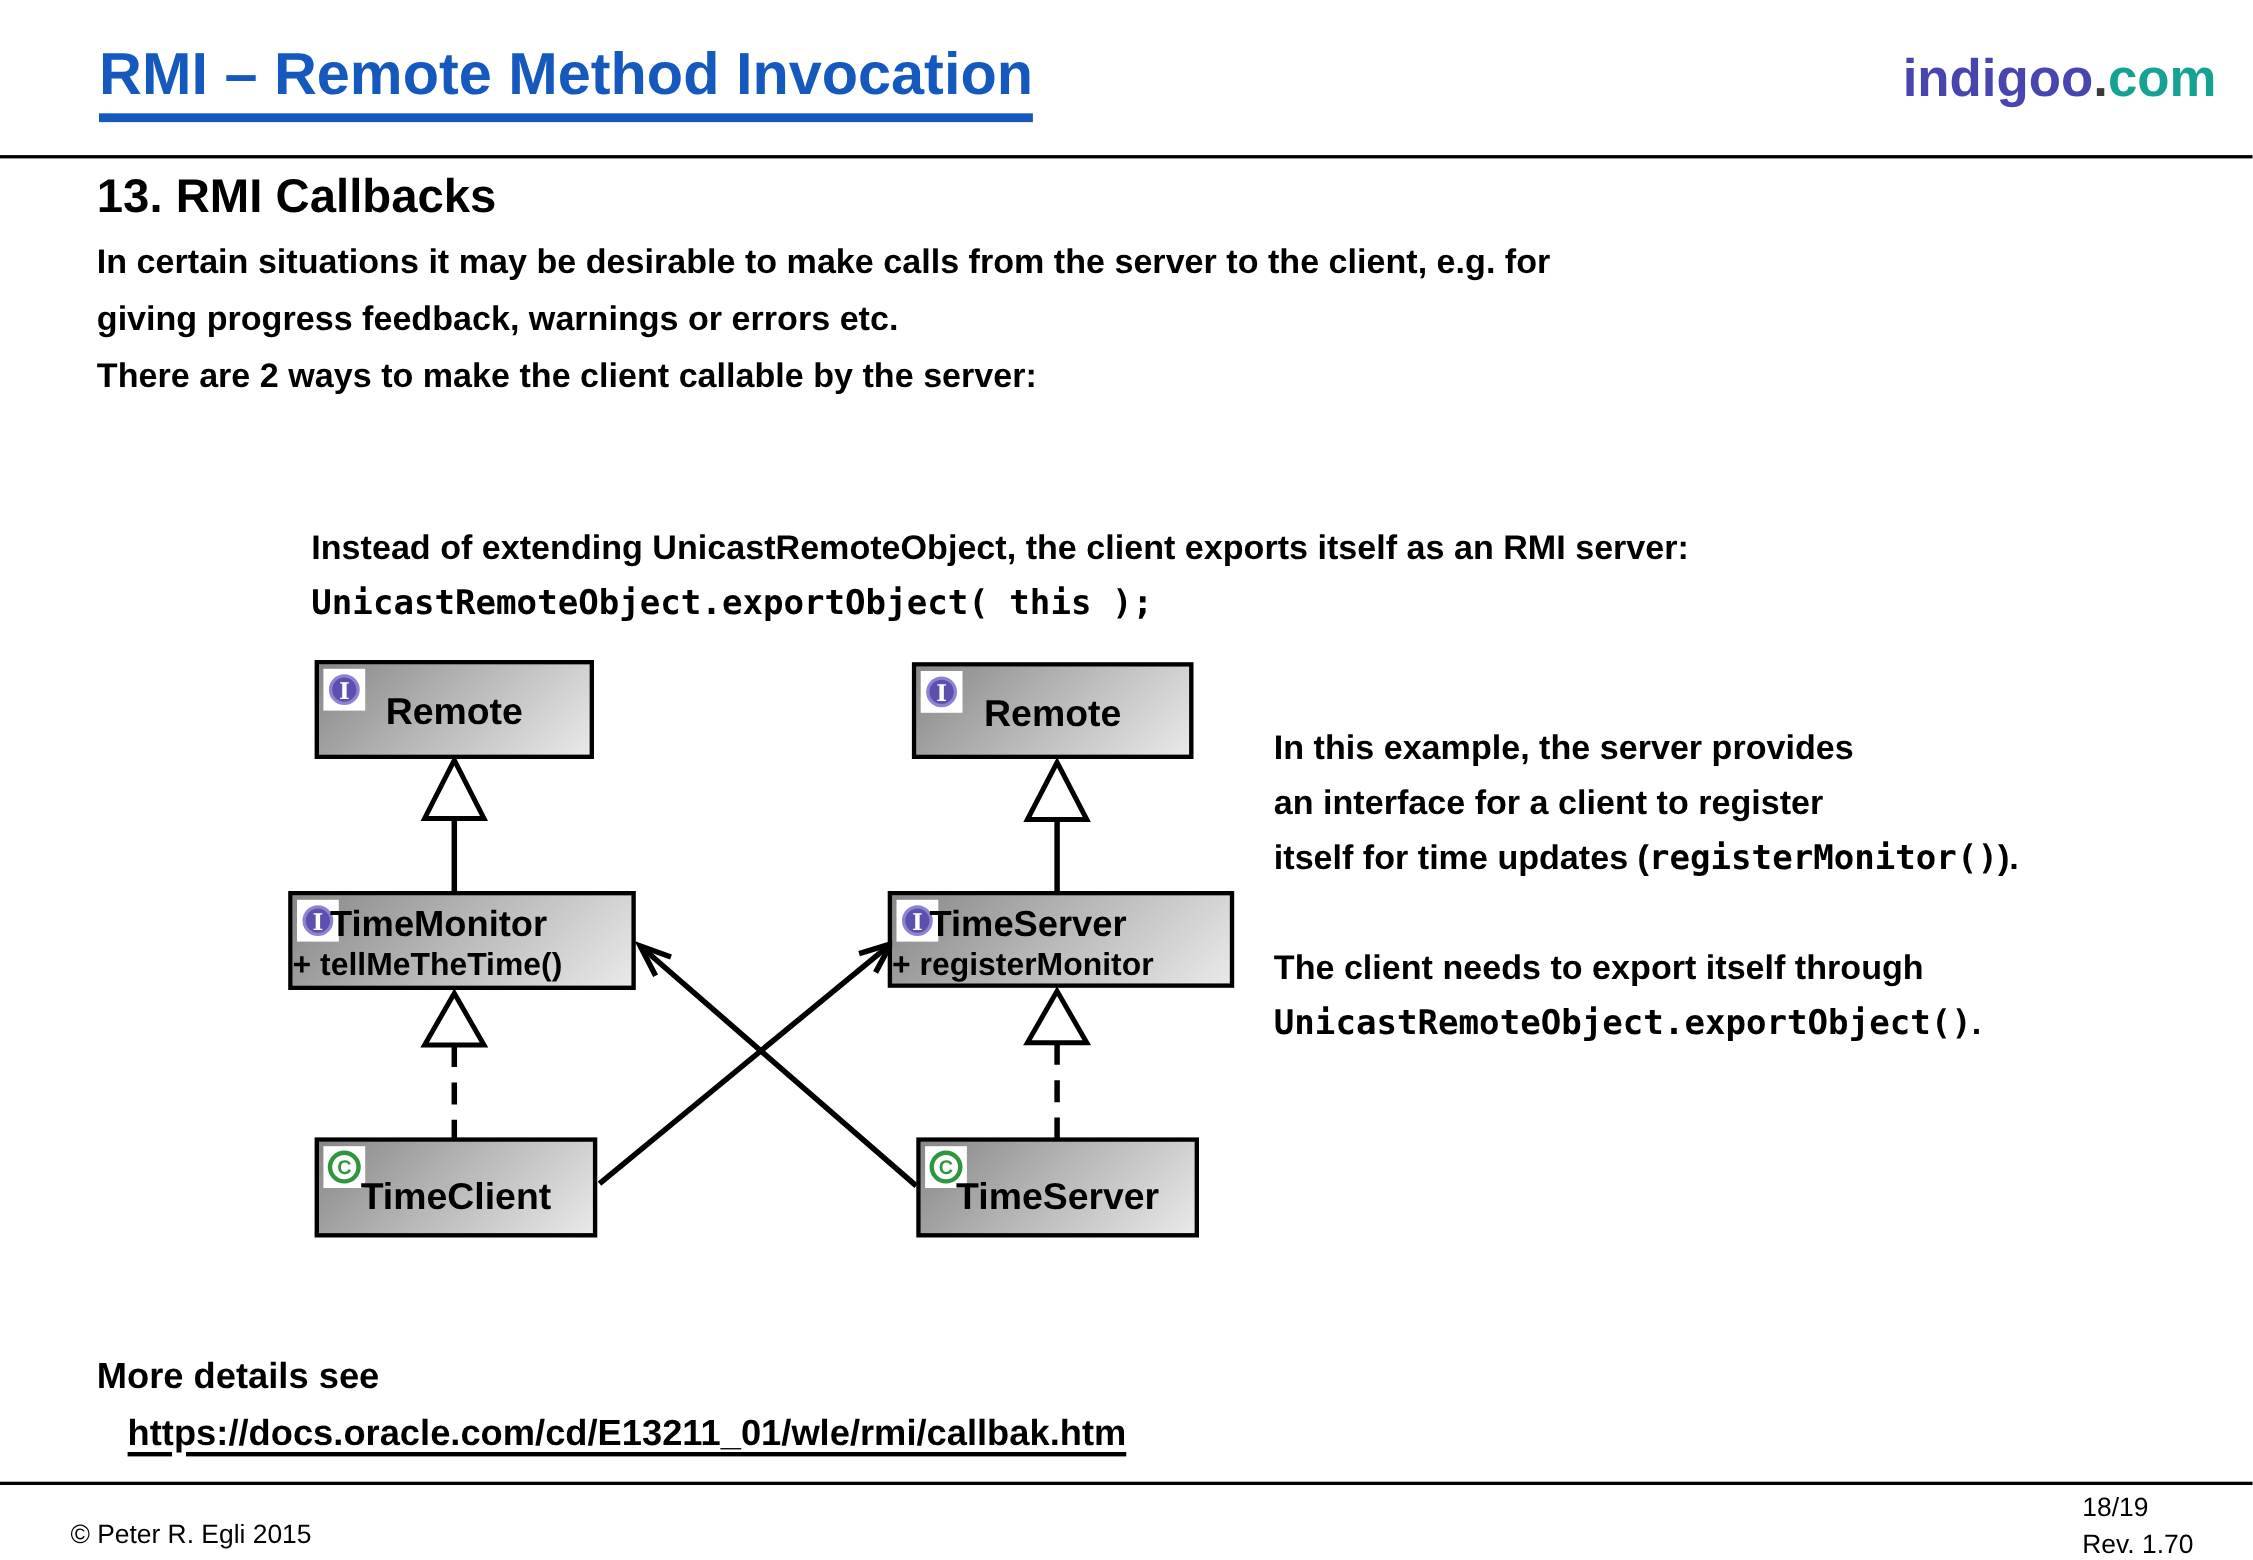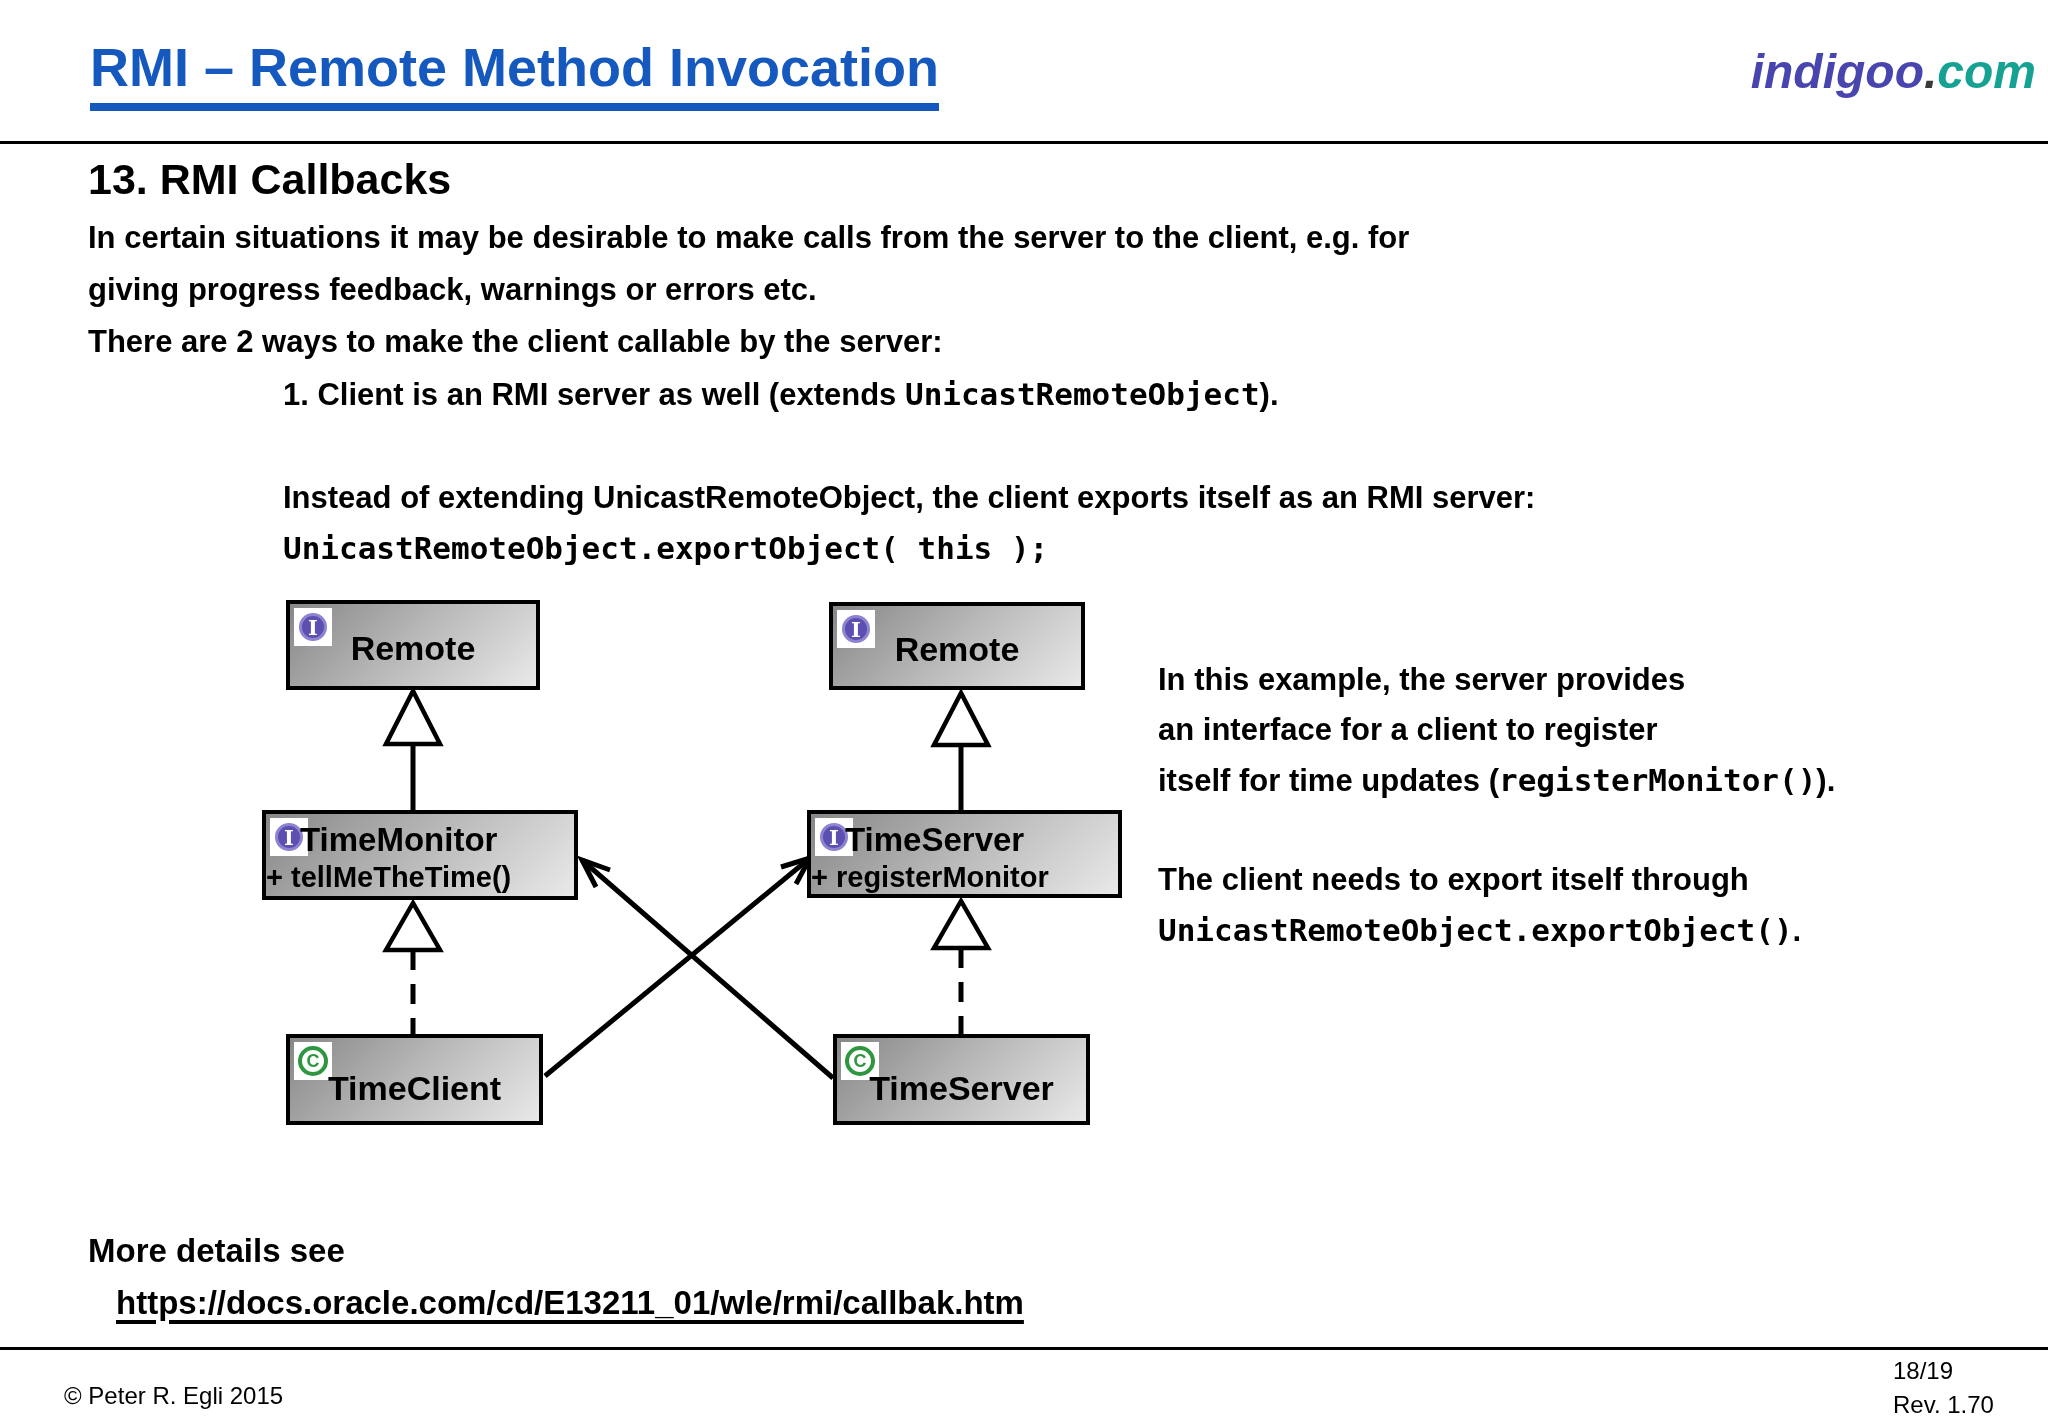--- a/index.html
+++ b/index.html
@@ -13,24 +13,23 @@
   }
   
   .title{
     position:absolute;left:90px;top:38px;
     font-size:54px;font-weight:bold;color:#1559BE;
     border-bottom:8px solid #1559BE;
     padding-bottom:6px;line-height:1.1;
     letter-spacing:0px;
   }
   .logo{
-    position:absolute;right:12px;top:48px;
+    position:absolute;right:33px;top:48px;
     font-size:48px;font-weight:bold;line-height:1.0;
     white-space:nowrap;
-    font-style:italic;
   }
   .logo .lg1{color:#4845AE;}
   .logo .lgdot{color:#3A3A3A;}
   .logo .lg2{color:#16A293;}
   .hrule{position:absolute;left:0;width:2048px;height:3px;background:#000;}
   .hrule.top{top:141px;}
   .hrule.bottom{top:1347px;}
   
   .section-heading{
     position:absolute;left:88px;top:155px;
@@ -104,21 +103,20 @@
   <div class="title">RMI – Remote Method Invocation</div>
   <div class="logo">
     <span class="lg1">indigoo</span><span class="lgdot">.</span><span class="lg2">com</span>
   </div>
   <div class="hrule top"></div>
 
   <div class="section-heading">13. RMI Callbacks</div>
   <div class="bodyline" style="top:220px;">In certain situations it may be desirable to make calls from the server to the client, e.g. for</div>
   <div class="bodyline" style="top:272px;">giving progress feedback, warnings or errors etc.</div>
   <div class="bodyline" style="top:324px;">There are 2 ways to make the client callable by the server:</div>
-  <div class="bodyline indent" style="top:376px;"><span>1. Client is an RMI server as well (extends </span><span class="mono">UnicastRemoteObject</span><span>).</span></div>
   <div class="bodyline indent" style="top:480px;">Instead of extending UnicastRemoteObject, the client exports itself as an RMI server:</div>
   <div class="bodyline indent mono" style="top:530px;">UnicastRemoteObject.exportObject( this );</div>
 
   <svg class="connector-layer" viewBox="0 0 2048 1418">
 
     <g>
       <line x1="413" y1="744" x2="413" y2="812" stroke="#000" stroke-width="5"></line>
       <polygon points="413,691 386,744 440,744" fill="#fff" stroke="#000" stroke-width="4.5"></polygon>
     </g>
 

